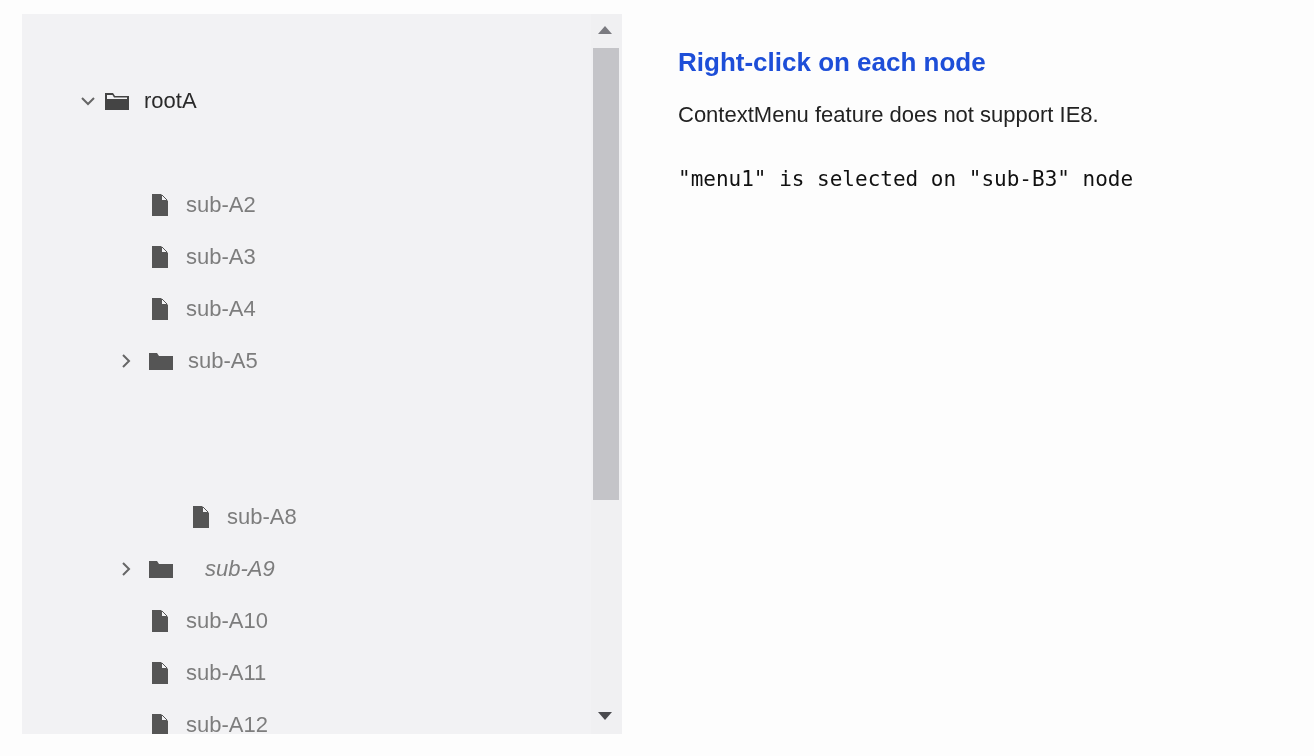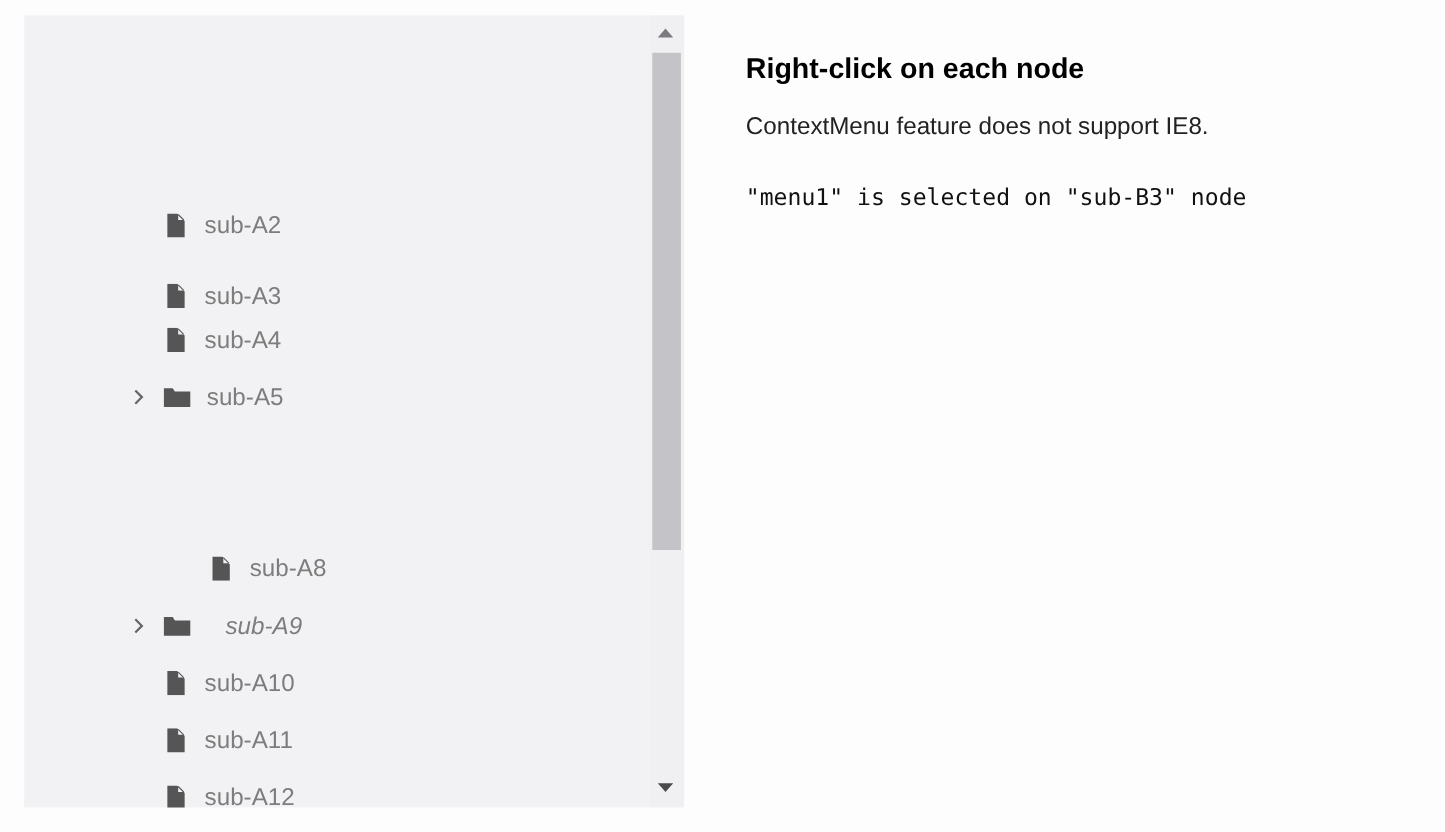--- a/index.html
+++ b/index.html
@@ -95,21 +95,21 @@
     .info {
       position: absolute;
       left: 678px;
       top: 40px;
       width: 620px;
     }
     .info h3 {
       margin: 0;
       font-size: 26px;
       font-weight: bold;
-      color: #000000;
+      color: #1d4ed8;
       line-height: 44px;
     }
     .info .note {
       margin: 16px 0 0 0;
       font-size: 22px;
       color: #222;
       line-height: 30px;
     }
     .info .result {
       margin: 34px 0 0 0;
@@ -119,34 +119,48 @@
       line-height: 30px;
       white-space: pre;
     }
   </style>
 </head>
 <body>
 
 <div class="tree-panel">
   <div class="tree-list">
 
+    <div class="tree-node" style="left:58px; top:67px;">
+      <span class="chevron">
+        <svg width="16" height="16" viewBox="0 0 16 16">
+            <path d="M2 5 L8 11 L14 5" fill="none" stroke="#666" stroke-width="2"></path>
+          </svg>
+      </span>
+      <span class="folder-icon">
+        <svg width="26" height="20" viewBox="0 0 26 20">
+          <path d="M1 2 H9 L11 5 H25 V19 H1 Z" fill="#444"></path>
+          <path d="M3 4 H8.5 L10 6.5 H23 V8 H3 Z" fill="#f2f2f4"></path>
+        </svg>
+      </span>
+      <span class="label-root">rootA</span>
+    </div>
 
 
     <div class="tree-node" style="left:130px; top:171px;text-align:center;">
       <span class="file-icon">
         <svg width="16" height="22" viewBox="0 0 16 22">
             <path d="M0 0 H9 L16 7 V22 H0 Z" fill="#555"></path>
             <path d="M10 0 L16 6 H10 Z" fill="#f2f2f4"></path>
             <path d="M10 1 L15 6" stroke="#555" stroke-width="1"></path>
           </svg>
       </span>
       <span class="label-sub">sub-A2</span>
     </div>
 
-    <div class="tree-node" style="left:130px; top:223px;margin-top:12px;">
+    <div class="tree-node" style="left:130px; top:223px;">
       <span class="file-icon">
         <svg width="16" height="22" viewBox="0 0 16 22">
             <path d="M0 0 H9 L16 7 V22 H0 Z" fill="#555"></path>
             <path d="M10 0 L16 6 H10 Z" fill="#f2f2f4"></path>
             <path d="M10 1 L15 6" stroke="#555" stroke-width="1"></path>
           </svg>
       </span>
       <span class="label-sub">sub-A3</span>
     </div>
 

